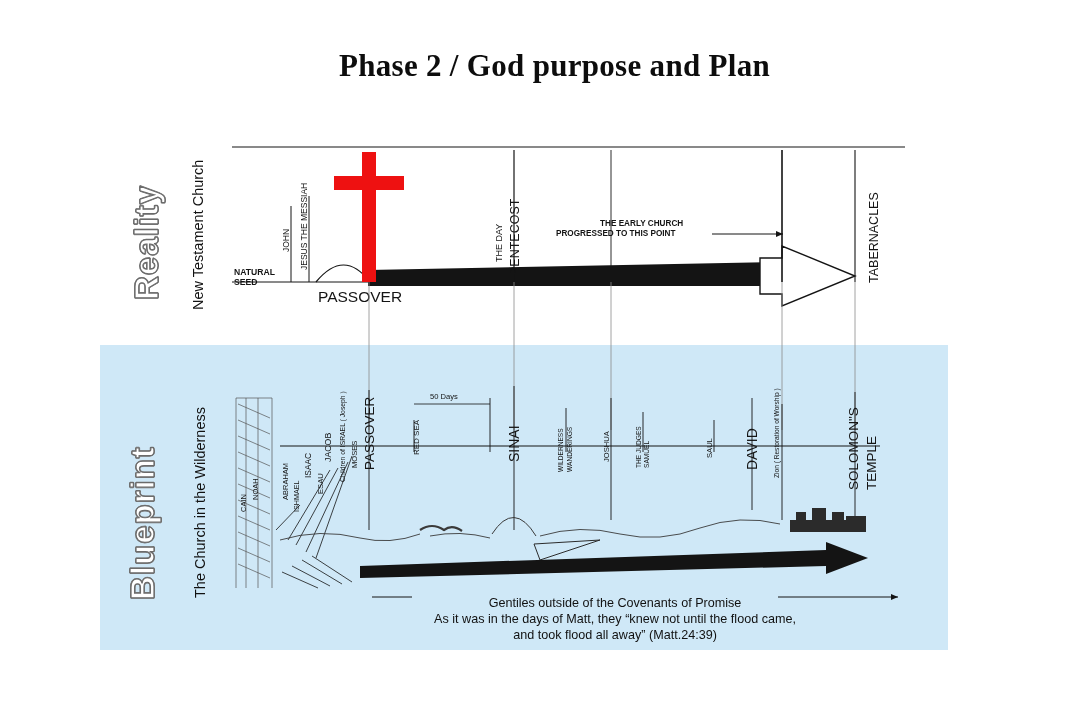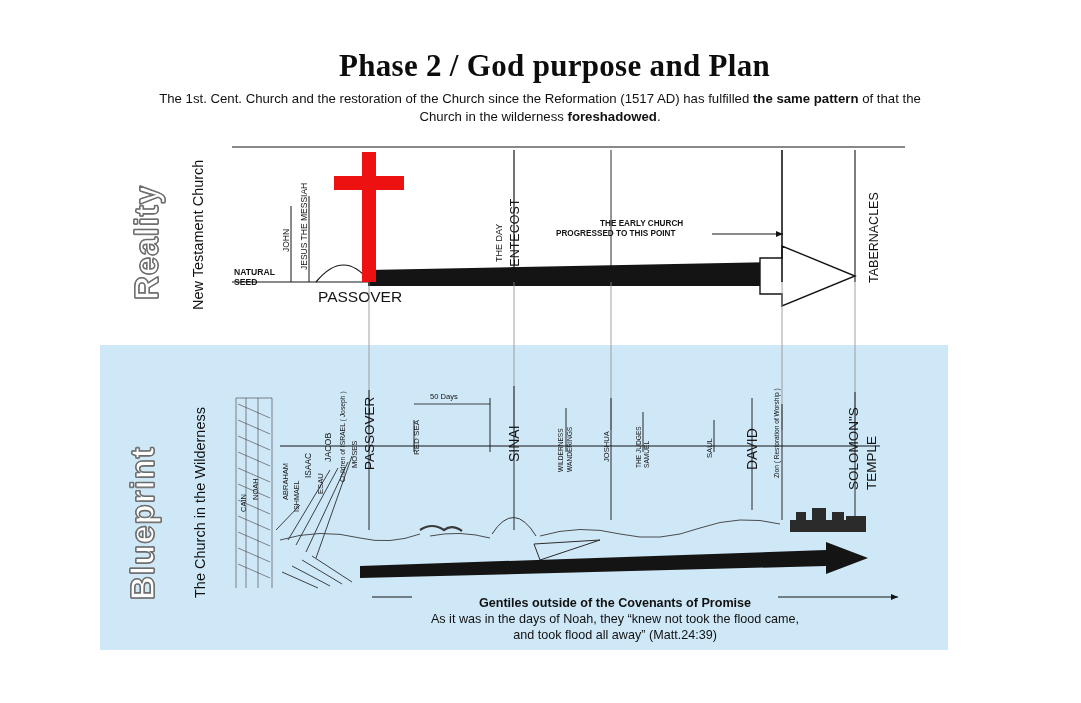--- a/index.html
+++ b/index.html
@@ -116,32 +116,29 @@
   .bottom-caption {
     position: absolute;
     left: 330px;
     width: 570px;
     top: 595px;
     text-align: center;
     font-size: 12.6px;
     line-height: 16px;
     color: #111;
   }
-  .bottom-caption .bold { font-weight: bold; text-align: center; }
+  .bottom-caption .bold { font-weight: normal; text-align: center; }
 </style>
 </head>
 <body>
 
 <div class="slide">
 
   <div class="title">Phase 2 / God purpose and Plan</div>
 
-  <div class="subtitle">
-    The 1st. Cent. Church and the restoration of the Church since the Reformation (1517 AD) has fulfilled <b>the same pattern</b> of that the Church in the wilderness <b>foreshadowed</b>.
-  </div>
 
   <div class="blue-panel"></div>
 
   <div class="outline-word" id="reality-word">Reality</div>
   <div class="side-label" id="reality-sub">New Testament Church</div>
 
   <div class="outline-word" id="blueprint-word">Blueprint</div>
   <div class="side-label" id="blueprint-sub">The Church in the Wilderness</div>
 
   <svg id="diagram" viewBox="0 0 1081 703">
@@ -295,17 +292,17 @@
       <text class="vtext" x="712" y="458" font-size="7.6" transform="rotate(-90 712 458)">SAUL</text>
       <text class="vtext" x="757" y="470" font-size="14" transform="rotate(-90 757 470)">DAVID</text>
       <text class="vtext" x="779" y="478" font-size="6.6" transform="rotate(-90 779 478)">Zion ( Restoration of Worship )</text>
       <text class="vtext" x="858" y="490" font-size="13.5" transform="rotate(-90 858 490)">SOLOMON"S</text>
       <text class="vtext" x="876" y="490" font-size="13.5" transform="rotate(-90 876 490)">TEMPLE</text>
     </g>
   </svg>
 
   <div class="bottom-caption">
     <div class="bold">Gentiles outside of the Covenants of Promise</div>
-    <div>As it was in the days of Noah, they “knew not took the flood came,</div>
+    <div>As it was in the days of Matt, they “knew not until the flood came,</div>
     <div>and took flood all away” (Matt.24:39)</div>
   </div>
 
 </div>
 
 </body></html>

